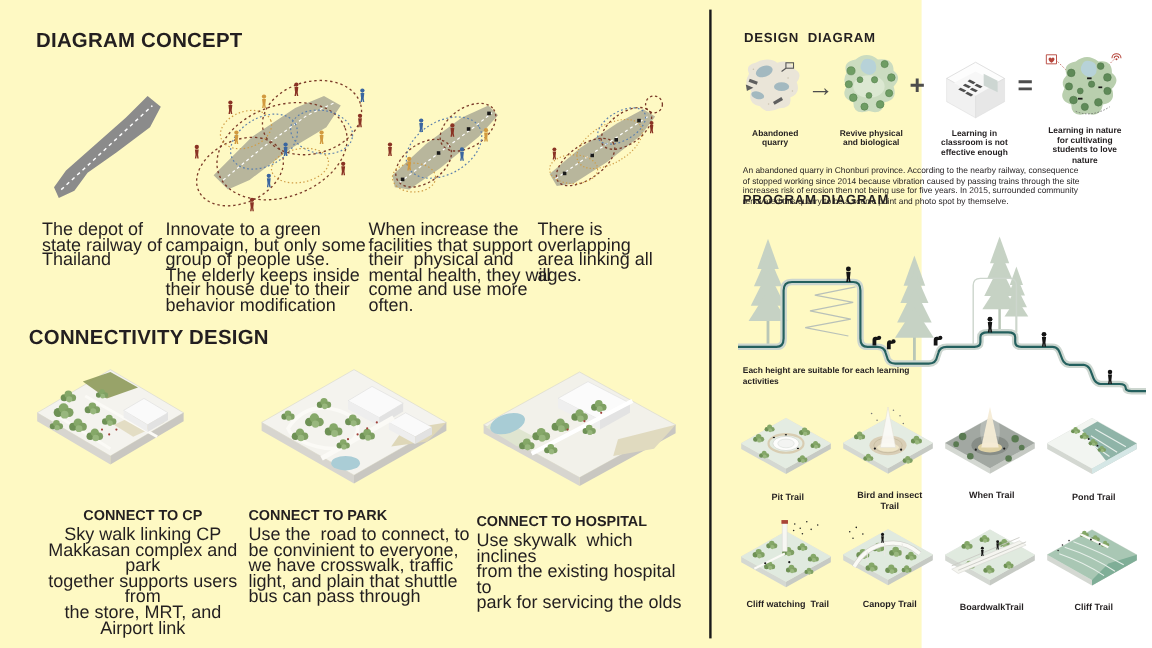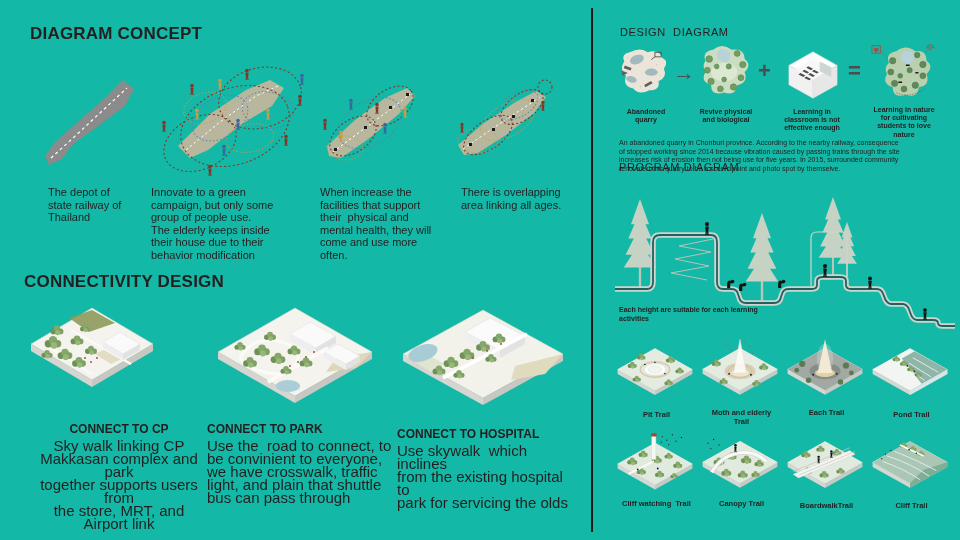--- a/index.html
+++ b/index.html
@@ -1,21 +1,21 @@
 <!DOCTYPE html>
 <html><head>
 <meta charset="utf-8">
 <style>
   html,body{margin:0;padding:0;background:#fff;}
   body{width:960px;height:540px;overflow:hidden;font-family:"Liberation Sans",sans-serif;color:#231f20;}
-  .board{position:relative;width:960px;height:540px;background:#14b8a6;}
+  .board{position:relative;width:768px;height:540px;background:#fef9c3;}
   .abs{position:absolute;}
   .h-big{font-size:17px;font-weight:bold;letter-spacing:.2px;}
-  .h-small{font-size:11px;font-weight:normal;letter-spacing:.6px;}
-  .cap{font-size:11px;line-height:12.5px;white-space:pre-wrap;margin-left:13px;}
+  .h-small{font-size:11px;font-weight:bold;letter-spacing:.6px;}
+  .cap{font-size:15px;line-height:12.5px;white-space:pre-wrap;}
   .k-title{font-size:12px;font-weight:bold;margin-bottom:3px;}
   .k-body{font-size:15px;line-height:13px;white-space:pre-wrap;}
   .step-cap{font-size:7px;line-height:8.2px;font-weight:600;text-align:center;white-space:pre-wrap;}
   .op{font-size:22px;font-weight:bold;color:#4d4d4d;}
   .para{font-size:7px;line-height:8.6px;white-space:pre-wrap;}
   .note{font-size:7px;line-height:8.6px;font-weight:bold;}
   .trail-label{font-size:7.5px;line-height:8.6px;font-weight:600;text-align:center;white-space:pre-wrap;}
   .divider{width:1.5px;background:#1a1a1a;}
   svg{display:block;}
 </style>
@@ -493,21 +493,21 @@
           <circle cx="35" cy="14" r="0.7"></circle>
           <circle cx="56" cy="10" r="0.7"></circle>
           <circle cx="59" cy="17" r="0.7"></circle>
           <circle cx="50" cy="5" r="0.7"></circle>
         </g>
       <g fill="#1a1a1a">
           <circle cx="33" cy="40" r="1"></circle>
           <circle cx="57" cy="41" r="1"></circle>
         </g>
     </svg>
-    <div class="trail-label" style="margin-top:2px;">Moth and elderly
+    <div class="trail-label" style="margin-top:2px;">Bird and insect
 Trail</div>
   </div>
 
   <div class="abs" style="left:784px;top:337px;width:85px;">
     <svg width="82" height="70" viewBox="0 0 90 76">
       <g transform="translate(0,6)">
         <use href="#plate"></use>
         <polygon points="45,6 86,29 45,52 4,29" fill="#a2a8a2"></polygon>
         <ellipse cx="45" cy="31" rx="17" ry="9" fill="#878d87"></ellipse>
         <g fill="#5a7a52">
@@ -520,21 +520,21 @@
           </g>
       </g>
       <ellipse cx="45" cy="24" rx="9" ry="17" fill="#fff" opacity="0.22"></ellipse>
       <ellipse cx="45" cy="39" rx="11" ry="4.5" fill="#e9d9a8" opacity="0.9"></ellipse>
       <polygon points="45,2 37,39 53,39" fill="#f5ecd6" fill-opacity="0.95"></polygon>
       <g fill="#1a1a1a">
           <circle cx="32" cy="41" r="1"></circle>
           <circle cx="58" cy="40" r="1"></circle>
         </g>
     </svg>
-    <div class="trail-label" style="margin-top:2px;">Each Trail</div>
+    <div class="trail-label" style="margin-top:2px;">When Trail</div>
   </div>
 
   <div class="abs" style="left:869px;top:343px;width:85px;">
     <svg width="82" height="64" viewBox="0 0 90 70">
       <use href="#plate"></use>
       <polygon points="45,6 86,29 45,52 4,29" fill="#f2f5f1"></polygon>
       <polygon points="50,9 86,29 58,45 36,17" fill="#8fb4a8"></polygon>
       <g stroke="#e8f0ec" stroke-width="1" fill="none">
           <path d="M48,16 L76,32"></path>
           <path d="M44,22 L68,37"></path>

